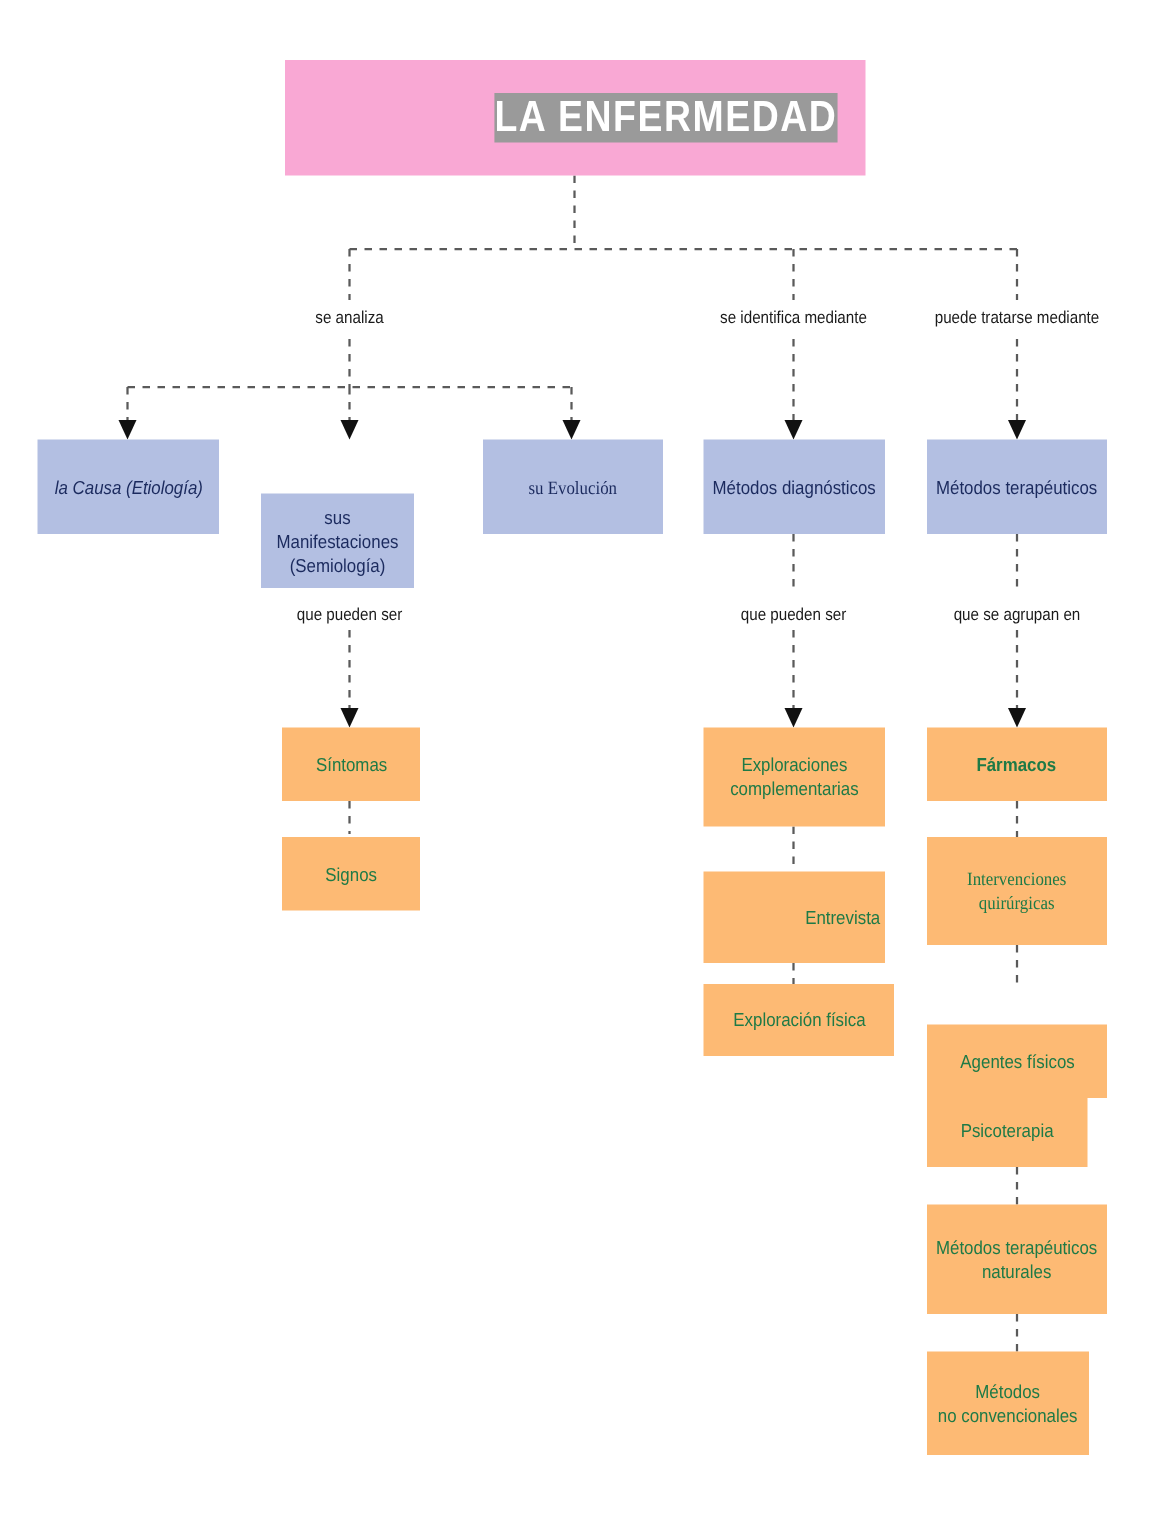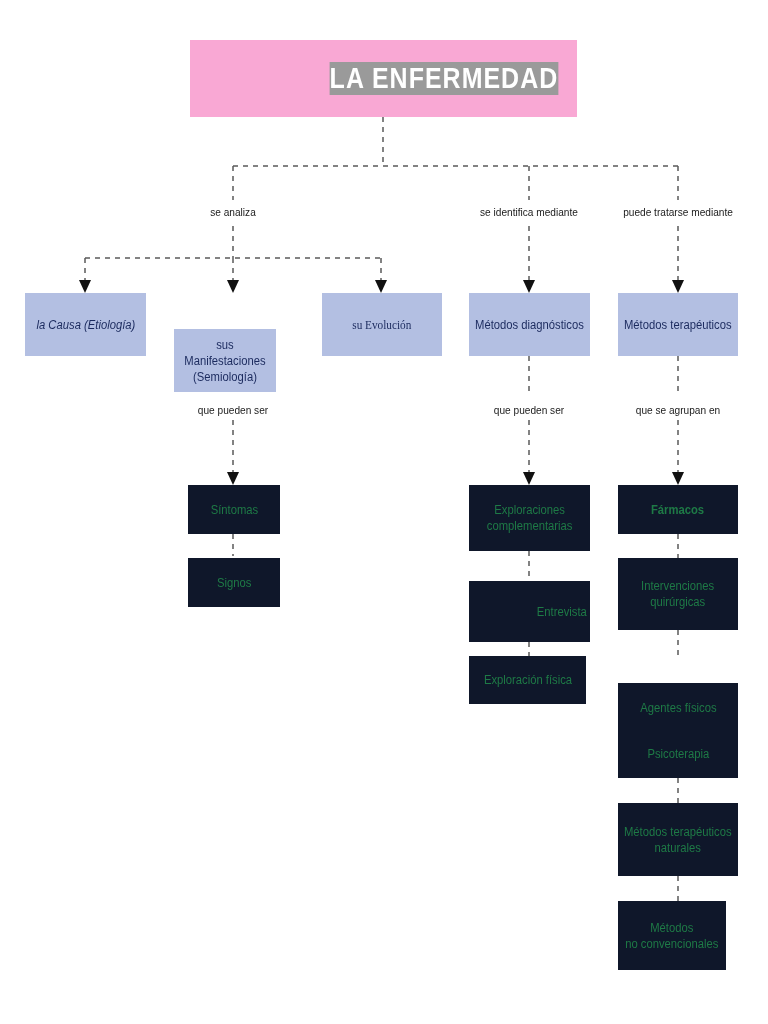--- a/index.html
+++ b/index.html
@@ -47,21 +47,21 @@
     padding-left: 41px;
   }
   .blue-node {
     background: #b3bfe2;
     color: #1b2a5e;
     font-size: 12.5px;
     transform: none;
   }
   .blue-node .lbl { transform: scaleX(0.9); display:block; }
   .green-node {
-    background: #0f172a;
+    background: #fdba74;
     color: #1e7a46;
     font-size: 12.5px;
   }
   .green-node .lbl { transform: scaleX(0.9); display:block; }
   .edge-label {
     position: absolute;
     font-size: 11.5px;
     color: #1a1a1a;
     text-align: center;
     white-space: nowrap;
@@ -179,37 +179,37 @@
 
   <div class="node green-node" style="left:469px; top:485px; width:121px; height:66px;">
     <span class="lbl">
       <span>Exploraciones</span><br>
       <span>complementarias</span>
     </span>
   </div>
   <div class="node green-node" style="left:469px; top:581px; width:121px; height:61px;justify-content:flex-end;">
     <span class="lbl">Entrevista</span>
   </div>
-  <div class="node green-node" style="left:469px; top:656px; width:117px; height:48px;">
+  <div class="node green-node" style="left:469px; top:656px; width:127px; height:48px;">
     <span class="lbl">Exploración física</span>
   </div>
 
   <div class="node green-node" style="left:618px; top:485px; width:120px; height:49px;font-weight:bold;">
     <span class="lbl">Fármacos</span>
   </div>
-  <div class="node green-node" style="left:618px; top:558px; width:120px; height:72px;">
+  <div class="node green-node" style="left:618px; top:558px; width:120px; height:72px;font-family:Liberation Serif, serif;">
     <span class="lbl">
       <span>Intervenciones</span><br>
       <span>quirúrgicas</span>
     </span>
   </div>
   <div class="node green-node" style="left:618px; top:655px; width:120px; height:49px;margin-top:28px;">
     <span class="lbl">Agentes físicos</span>
   </div>
-  <div class="node green-node" style="left:618px; top:729px; width:120px; height:49px;">
+  <div class="node green-node" style="left:618px; top:729px; width:107px; height:49px;">
     <span class="lbl">Psicoterapia</span>
   </div>
   <div class="node green-node" style="left:618px; top:803px; width:120px; height:73px;">
     <span class="lbl">
       <span>Métodos terapéuticos</span><br>
       <span>naturales</span>
     </span>
   </div>
   <div class="node green-node" style="left:618px; top:901px; width:108px; height:69px;">
     <span class="lbl">

